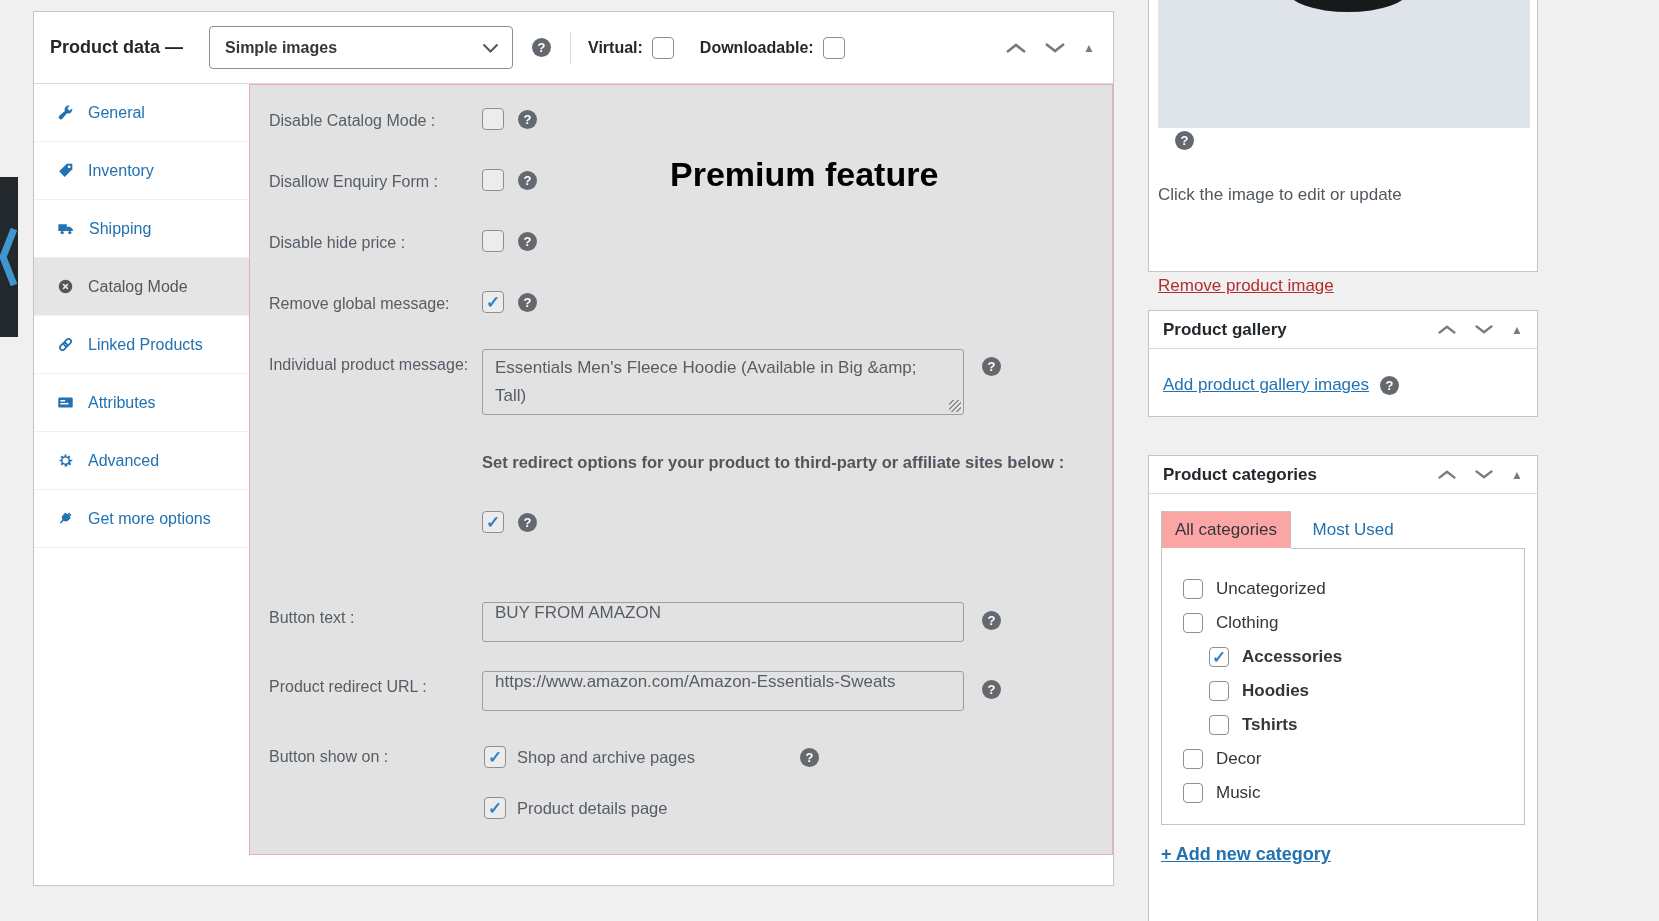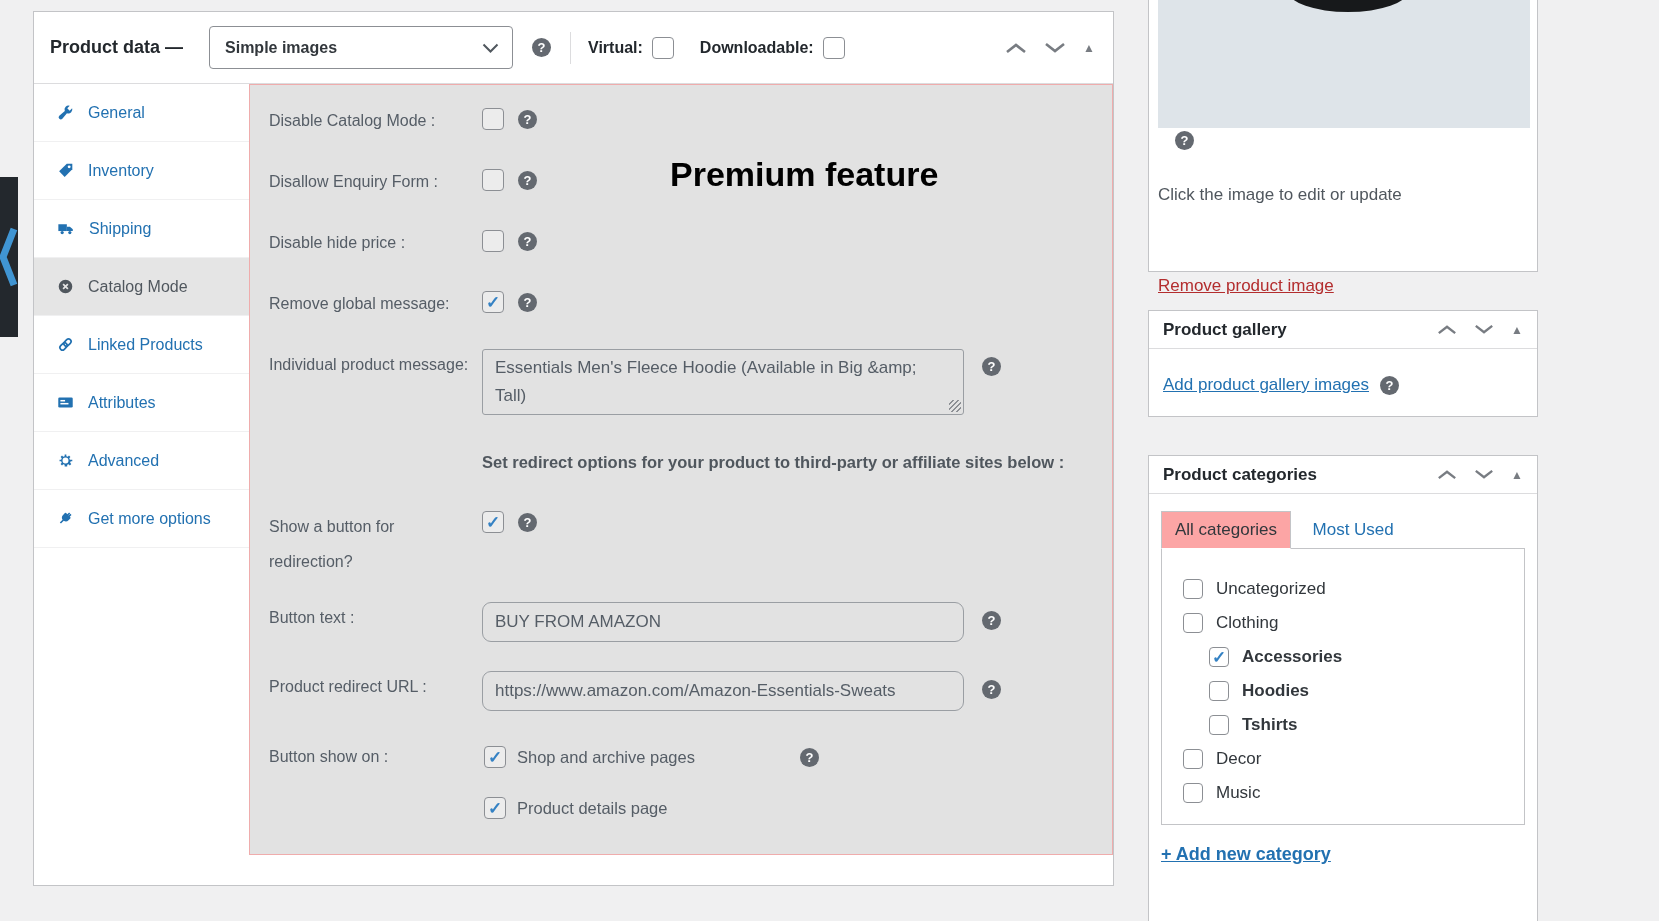--- a/index.html
+++ b/index.html
@@ -42,23 +42,23 @@
   .tab.active{background:#e5e5e5;color:#50575e;}
 
   
   .cat-form{position:absolute;left:215px;top:0;width:864px;height:771px;background:#e2e2e2;
             border:1px solid #efacac;box-sizing:border-box;}
   .premium{position:absolute;left:420px;top:70px;font-size:34px;font-weight:700;color:#000;white-space:nowrap;}
   .f-label{position:absolute;left:19px;font-size:16px;color:#555d66;white-space:nowrap;}
   .f-label.two-line{white-space:normal;width:170px;line-height:35px;}
   .f-cb{position:absolute;left:232px;background:#ececec;}
   .f-help{position:absolute;left:268px;}
-  .f-input{position:absolute;left:232px;width:482px;height:40px;border:1px solid #9a9ea3;border-radius:9px;
+  .f-input{position:absolute;left:232px;width:482px;height:40px;border:1px solid #9a9ea3;border-radius:3px;
            background:transparent;color:#555d66;font-size:17px;padding:0 12px;box-sizing:border-box;
-           font-family:"Liberation Sans",sans-serif;white-space:nowrap;overflow:hidden;display:flex;align-items:center;}
+           font-family:"Liberation Sans",sans-serif;white-space:nowrap;overflow:hidden;display:flex;align-items:flex-start;}
   .f-ta{position:absolute;left:232px;width:482px;height:66px;border:1px solid #9a9ea3;border-radius:3px;
         color:#555d66;font-size:17px;line-height:28px;padding:4px 12px;box-sizing:border-box;overflow:hidden;}
   .resizer{position:absolute;right:2px;bottom:2px;width:12px;height:12px;cursor:nwse-resize;
            background:repeating-linear-gradient(135deg,transparent 0 2.2px,#8c8f94 2.2px 3.6px);}
   .f-heading{position:absolute;left:232px;top:368px;font-size:16.5px;font-weight:700;color:#50575e;white-space:nowrap;}
   .f-opt-text{position:absolute;font-size:16.5px;color:#555d66;white-space:nowrap;}
 
   
   #featured{left:1148px;top:0;width:390px;height:272px;border-top:none;}
   .thumb{position:absolute;left:9px;top:0;width:372px;height:128px;background:#dee4e9;overflow:hidden;cursor:pointer;}
@@ -210,21 +210,20 @@
 
       <span class="f-label" style="top:271px">Individual product message:</span>
       <div class="f-ta" style="top:264px">
         <span>Essentials Men's Fleece Hoodie (Available in Big &amp;amp; Tall)</span>
         <span class="resizer"></span>
       </div>
       <span class="help" style="position:absolute;left:732px;top:272px">?</span>
 
       <div class="f-heading">Set redirect options for your product to third-party or affiliate sites below :</div>
 
-      <span class="f-label two-line" style="top:424px">Show a button for redirection?</span>
       <span class="cb f-cb checked" style="top:426px"></span>
       <span class="help f-help" style="top:428px">?</span>
 
       <span class="f-label" style="top:524px">Button text :</span>
       <div class="f-input" style="top:517px">
         <span>BUY FROM AMAZON</span>
       </div>
       <span class="help" style="position:absolute;left:732px;top:526px">?</span>
 
       <span class="f-label" style="top:593px">Product redirect URL :</span>

